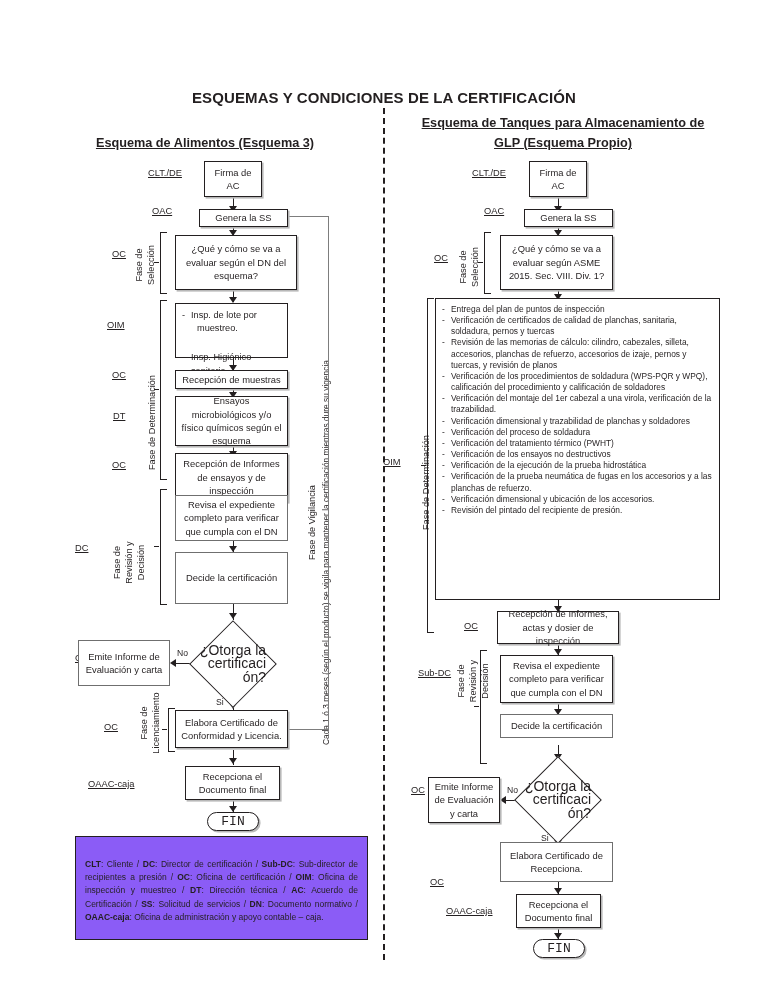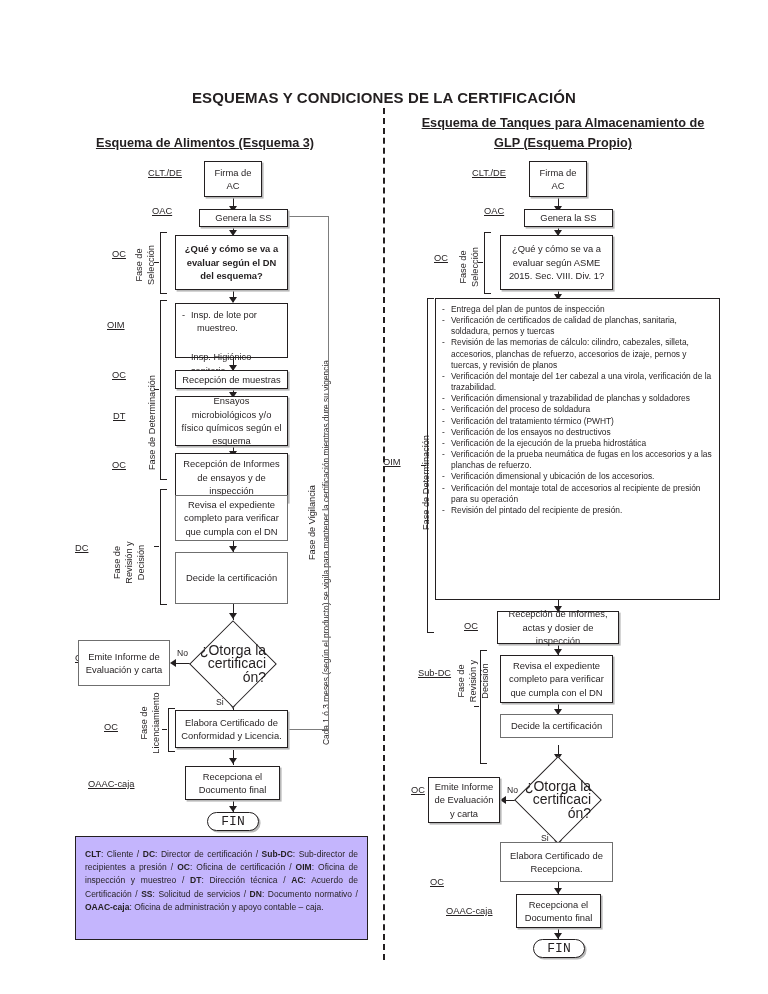--- a/index.html
+++ b/index.html
@@ -95,23 +95,23 @@
     box-sizing:border-box;border-left:1.3px solid #231f20;
     border-top:1.3px solid #231f20;border-bottom:1.3px solid #231f20;
     width:7px;
   }
   .brtick{background:#231f20;height:1.3px;width:5px;}
   
   .elabel{font-size:8.6px;white-space:nowrap;}
 
   
   #legend{
-    box-sizing:border-box;border:1.1px solid #231f20;background:#c4b5fd;
+    box-sizing:border-box;border:1.1px solid #231f20;background:#8b5cf6;
     font-size:8.5px;line-height:13.2px;text-align:justify;
-    padding:11px 9px 7px 9px;
+    padding:21px 9px 7px 9px;
   }
   #legend b{font-weight:bold;}
 
   
   .loopline{background:#7d7d7d;}
 </style>
 </head>
 <body>
 
 <div class="abs" id="main-title">ESQUEMAS Y CONDICIONES DE LA CERTIFICACIÓN</div>
@@ -186,21 +186,21 @@
 
 <div class="abs loopline" style="top:729px;left:289px;width:40px;height:1.2px;"></div>
 <div class="abs loopline" style="top:216px;left:328px;width:1.2px;height:514px;"></div>
 <div class="abs loopline" style="top:216px;left:288px;width:41px;height:1.2px;"></div>
 <div class="abs arrow-l" style="top:212px;left:283px;"></div>
 
 <div class="abs box" style="top:161px;left:204px;width:58px;height:36px;">
   <span>Firma de<br>AC</span>
 </div>
 <div class="abs box" style="top:209px;left:199px;width:89px;height:18px;">Genera la SS</div>
-<div class="abs box" style="top:235px;left:175px;width:113px;height:55px;font-weight:bold;">¿Qué y cómo se va a evaluar según el DN del esquema?</div>
+<div class="abs box" style="top:235px;left:175px;width:122px;height:55px;">¿Qué y cómo se va a evaluar según el DN del esquema?</div>
 
 <div class="abs box listbox" style="top:303px;left:175px;width:113px;height:55px;">
   <ul>
     <li style="font-size:9.2px;line-height:13.2px;">Insp. de lote por<br><span style="padding-left:6px;">muestreo.</span></li>
     <li style="font-size:9.2px;line-height:13.2px;margin-top:16px;">Insp. Higiénico sanitaria.</li>
     <li style="font-size:9.2px;line-height:13.2px;">Insp. HACCP</li>
   </ul>
 </div>
 
 <div class="abs box" style="top:370px;left:175px;width:113px;height:19px;">Recepción de muestras</div>
@@ -276,29 +276,29 @@
   <span>Firma de<br>AC</span>
 </div>
 <div class="abs box" style="top:209px;left:524px;width:89px;height:18px;">Genera la SS</div>
 <div class="abs box" style="top:235px;left:500px;width:113px;height:55px;">¿Qué y cómo se va a evaluar según ASME 2015. Sec. VIII. Div. 1?</div>
 
 <div class="abs box listbox" style="top:298px;left:435px;width:285px;height:302px;">
   <ul id="checklist">
       <li>Entrega del plan de puntos de inspección</li>
       <li>Verificación de certificados de calidad de planchas, sanitaria, soldadura, pernos y tuercas</li>
       <li>Revisión de las memorias de cálculo: cilindro, cabezales, silleta, accesorios, planchas de refuerzo, accesorios de izaje, pernos y tuercas, y revisión de planos</li>
+      <li>Verificación de los procedimientos de soldadura (WPS-PQR y WPQ), calificación del procedimiento y calificación de soldadores</li>
       <li>Verificación del montaje del 1er cabezal a una virola, verificación de la trazabilidad.</li>
       <li>Verificación dimensional y trazabilidad de planchas y soldadores</li>
       <li>Verificación del proceso de soldadura</li>
       <li>Verificación del tratamiento térmico (PWHT)</li>
       <li>Verificación de los ensayos no destructivos</li>
       <li>Verificación de la ejecución de la prueba hidrostática</li>
       <li>Verificación de la prueba neumática de fugas en los accesorios y a las planchas de refuerzo.</li>
       <li>Verificación dimensional y ubicación de los accesorios.</li>
-      <li>Verificación del montaje total de accesorios al recipiente de presión para su  operación</li>
       <li>Revisión del pintado del recipiente de presión.</li>
     </ul>
 </div>
 
 <div class="abs box" style="top:611px;left:497px;width:122px;height:33px;">Recepción de Informes, actas y dosier de inspección</div>
 <div class="abs box" style="top:655px;left:500px;width:113px;height:48px;">Revisa el expediente completo para verificar que cumpla con el DN</div>
 <div class="abs box plain" style="top:714px;left:500px;width:113px;height:24px;">Decide la certificación</div>
 
 <div class="abs diamond" style="top:756px;left:513px;width:90px;height:88px;">
   <div class="dshape" style="width:62px;height:62px;"></div>

